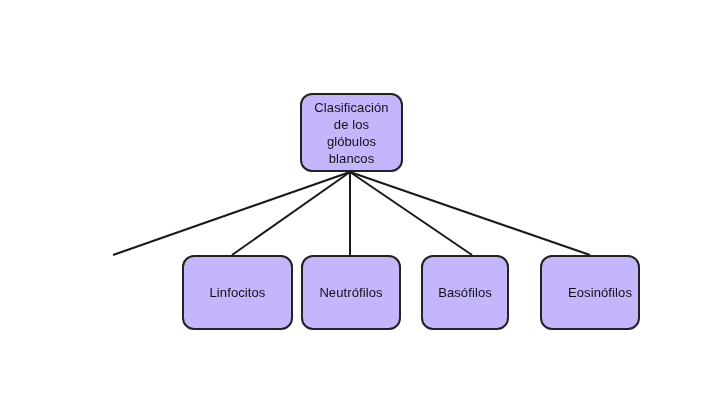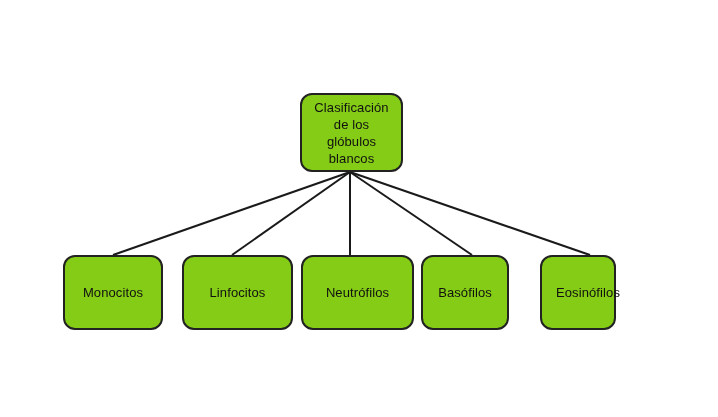--- a/index.html
+++ b/index.html
@@ -23,21 +23,21 @@
     position: absolute;
     left: 0;
     top: 0;
     width: 718px;
     height: 417px;
     pointer-events: none;
   }
   .node {
     position: absolute;
     box-sizing: border-box;
-    background: #84cc16;
+    background: #c4b5fd;
     border: 2px solid #222222;
     border-radius: 12px;
     display: flex;
     align-items: center;
     justify-content: center;
     text-align: center;
     color: #111111;
     z-index: 2;
   }
   .node-label {
@@ -61,23 +61,23 @@
   .node-leaf {
     top: 255px;
     height: 75px;
   }
   .node-leaf .node-label {
     font-size: 13px;
     line-height: 16px;
   }
   #node-leaf-0 { left: 63px;  width: 100px; }
   #node-leaf-1 { left: 182px; width: 111px; }
-  #node-leaf-2 { left: 301px; width: 113px; text-align: center; }
+  #node-leaf-2 { left: 301px; width: 100px; text-align: center; }
   #node-leaf-3 { left: 421px; width: 88px; }
-  #node-leaf-4 { left: 540px; width: 76px; padding-left: 20px; }
+  #node-leaf-4 { left: 540px; width: 100px; padding-left: 20px; }
 </style>
 </head>
 <body>
 
 <div id="diagram-canvas">
 
   <svg id="connector-layer" viewBox="0 0 718 417" width="718" height="417" xmlns="http://www.w3.org/2000/svg">
     <g id="connector-group" stroke="#1a1a1a" stroke-width="2" stroke-linecap="butt" fill="none">
         <line x1="350" y1="172" x2="113" y2="255"></line>
         <line x1="350" y1="172" x2="232" y2="255"></line>
@@ -87,23 +87,20 @@
       </g>
   </svg>
 
   <div class="node" id="node-root">
     <span class="node-label">Clasificación
 de los
 glóbulos
 blancos</span>
   </div>
 
-  <div class="node node-leaf" id="node-leaf-0">
-    <span class="node-label">Monocitos</span>
-  </div>
 
   <div class="node node-leaf" id="node-leaf-1">
     <span class="node-label">Linfocitos</span>
   </div>
 
   <div class="node node-leaf" id="node-leaf-2">
     <span class="node-label">Neutrófilos</span>
   </div>
 
   <div class="node node-leaf" id="node-leaf-3">

